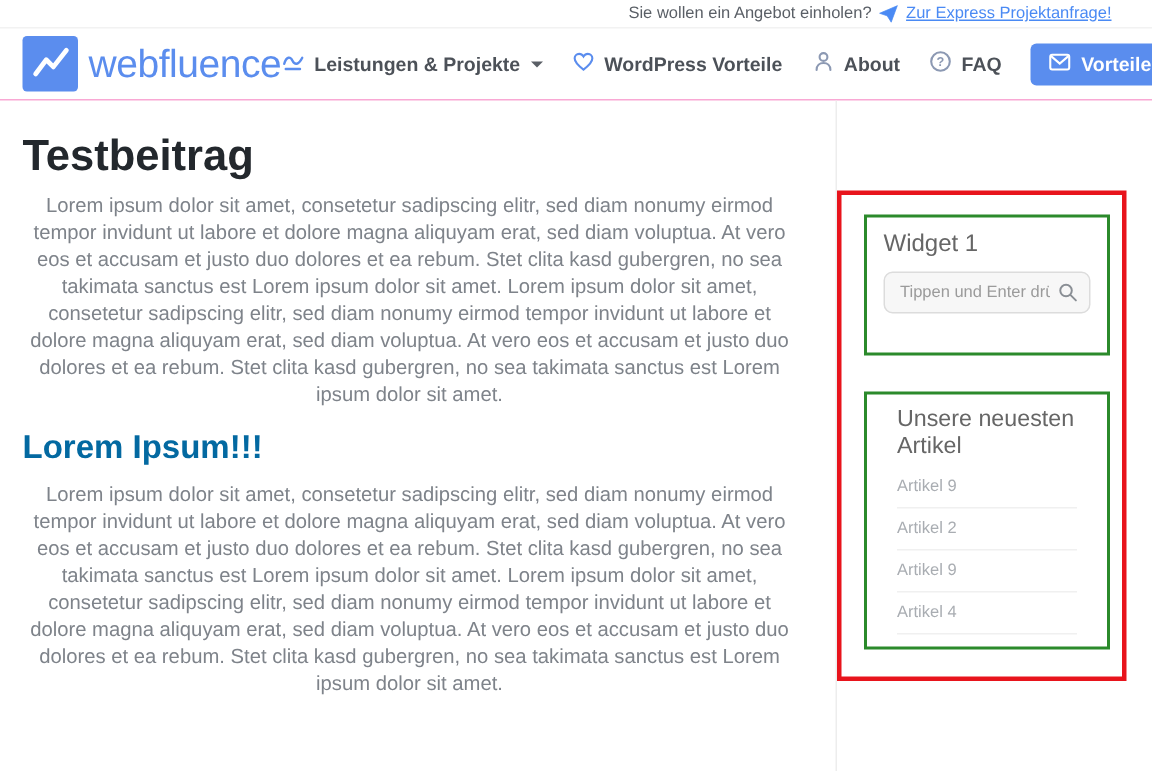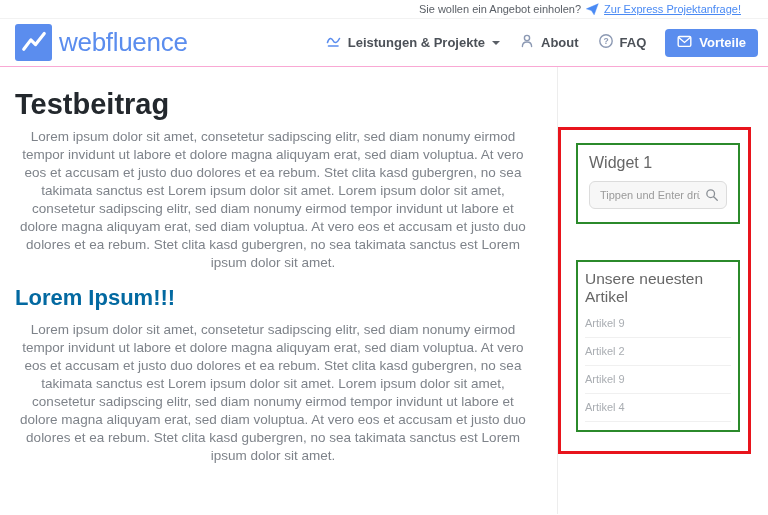--- a/index.html
+++ b/index.html
@@ -35,30 +35,30 @@
   .main h1 { margin:4px 0 7px; font-size:29px; color:#23282d; }
   .main h2 { margin:13px 0 10px; font-size:22px; color:#0369a1; }
   .main p  { font-size:13.5px; line-height:18px; color:#7e838a;text-align:center; }
 
   .sidebar { flex:1; border-left:1px solid #ededed; position:relative; }
 
   
   .redbox { position:absolute; top:60px; left:0; width:193px; height:327px;
     border:3px solid #e8141c; }
   .greenbox { border:2px solid #2b8a2b; margin:0 8px 0 15px; overflow:hidden; }
-  .widget1 { margin-top:13px; height:81px; padding:9px 11px; }
+  .widget1 { margin-top:13px; height:94px; padding:9px 11px; }
   .w-title { font-size:16px; color:#666; font-weight:400; }
   .search-wrap { position:relative; margin-top:9px; }
   .search-input { width:100%; height:28px; background:#f7f7f7;
     border:1px solid #dcdcdc; border-radius:6px; padding:0 26px 0 10px;
     font-size:11px; color:#8b8b8b; font-family:inherit; outline:none; }
   .search-input::placeholder { color:#9b9b9b; }
   .mag { position:absolute; right:8px; top:7px; cursor:pointer; }
 
-  .widget2 { margin-top:36px; height:172px; padding:6px 7px 0; }
+  .widget2 { margin-top:24px; height:172px; padding:6px 20px 0; }
   .w2-title { font-size:15.5px; color:#666; font-weight:400; line-height:18px;
     margin:2px 0 4px; }
   .article-list { list-style:none; }
   .article-item { font-size:11px; color:#a9adb2; padding:7px 0 8px;
     border-bottom:1px solid #f0f0f0; cursor:pointer; }
   .article-item:last-child { border-bottom:none; }
 </style>
 </head>
 <body>
 
@@ -87,20 +87,28 @@
       <span>
         <svg width="16" height="16" viewBox="0 0 16 16">
             <path d="M1.5 9.5 C3 4.5 5.5 4.5 7 7.5 C8.5 10.5 11 10.5 13.5 5.5" fill="none" stroke="#5b8dee" stroke-width="1.6" stroke-linecap="round"></path>
             <line x1="2.5" y1="13" x2="12" y2="13" stroke="#5b8dee" stroke-width="1.6" stroke-linecap="round"></line>
           </svg>
       </span>
       <span>Leistungen &amp; Projekte</span>
       <span class="caret"></span>
     </div>
 
+    <div class="nav-item">
+      <span>
+        <svg width="16" height="16" viewBox="0 0 16 16">
+            <path d="M8 13.4 C4.2 10.6 2.1 8.3 2.1 5.9 C2.1 4.2 3.4 2.9 5.1 2.9 C6.3 2.9 7.3 3.6 8 4.7 C8.7 3.6 9.7 2.9 10.9 2.9 C12.6 2.9 13.9 4.2 13.9 5.9 C13.9 8.3 11.8 10.6 8 13.4 Z" fill="none" stroke="#5b8dee" stroke-width="1.4"></path>
+          </svg>
+      </span>
+      <span>WordPress Vorteile</span>
+    </div>
 
     <div class="nav-item">
       <span>
         <svg width="16" height="16" viewBox="0 0 16 16">
             <circle cx="8" cy="5" r="2.6" fill="none" stroke="#8c99b3" stroke-width="1.4"></circle>
             <path d="M3.4 13.6 C3.4 10.6 5.4 9 8 9 C10.6 9 12.6 10.6 12.6 13.6" fill="none" stroke="#8c99b3" stroke-width="1.4" stroke-linecap="round"></path>
           </svg>
       </span>
       <span>About</span>
     </div>

